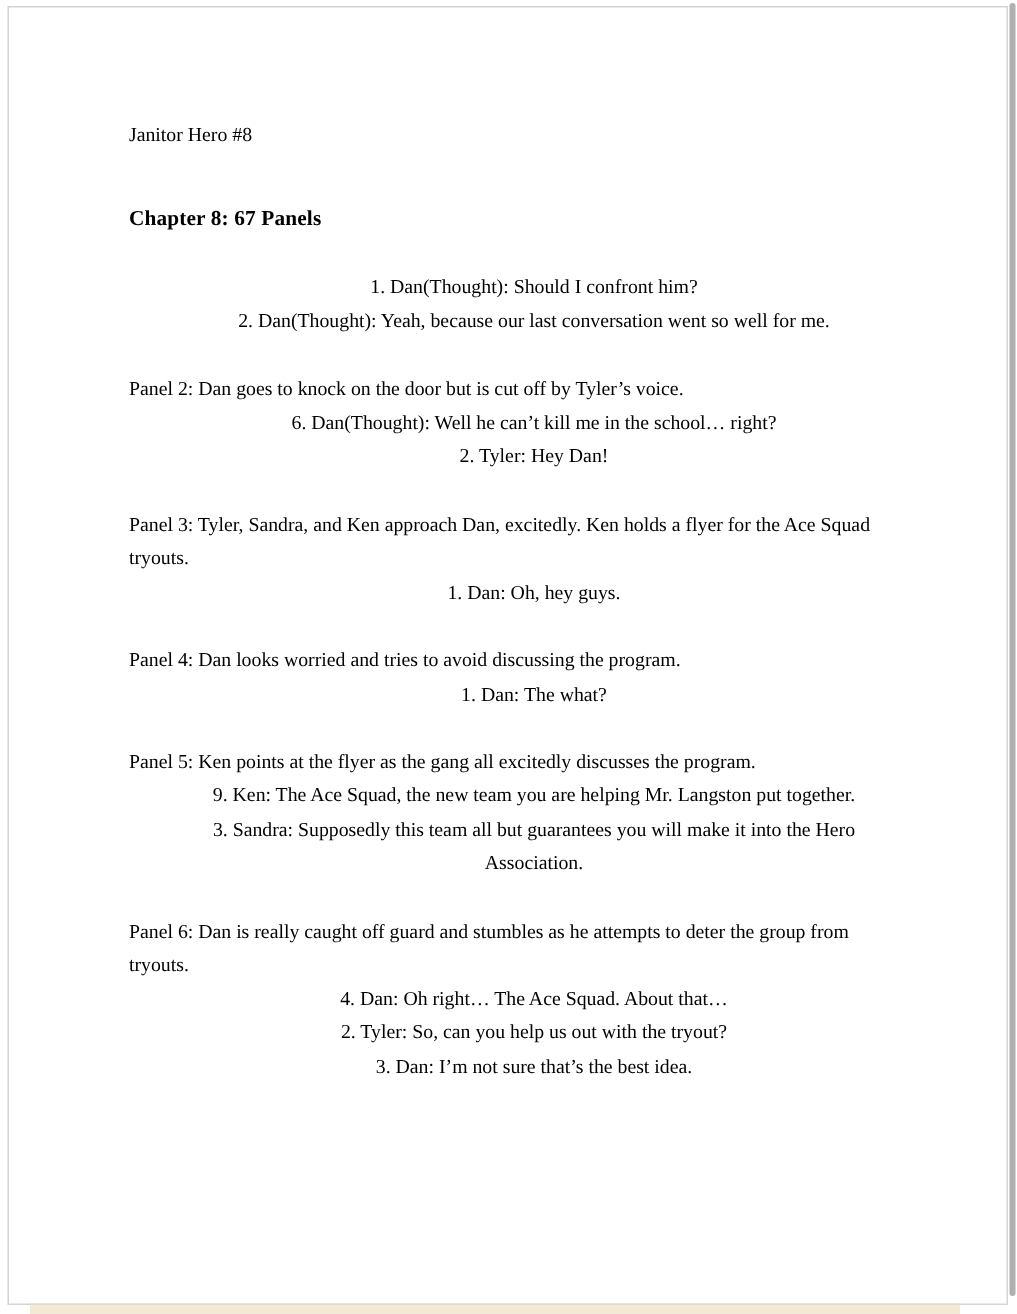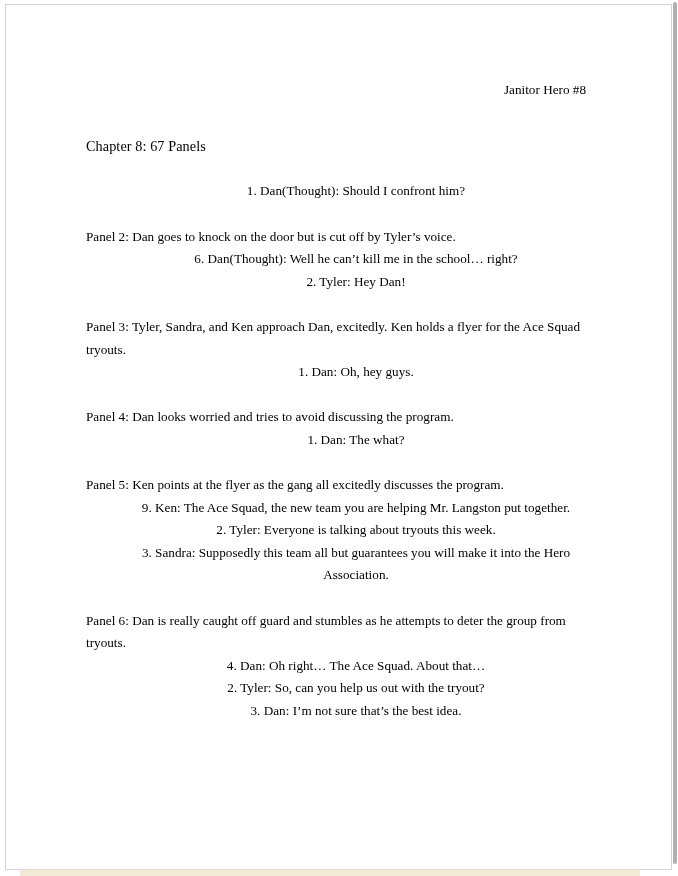--- a/index.html
+++ b/index.html
@@ -78,32 +78,32 @@
   .doc-body {
     position: absolute;
     left: 80px;
     top: 74px;
     width: 500px;
     font-size: 13.2px;
     line-height: 22.6px;
   }
 
   .doc-title {
-    text-align: right;
+    text-align: left;
     font-weight: normal;
     margin: 0 0 0 0;
     font-size: 13.2px;
     line-height: 22.6px;
   }
 
   .spacer-line { height: 22.6px; }
   .spacer-half { height: 11px; }
 
   .chapter-heading {
-    font-weight: normal;
+    font-weight: bold;
     font-size: 14.2px;
     line-height: 22.6px;
     margin: 0;
     letter-spacing: 0.1px;
   }
 
   .panel-block {
     margin: 0;
   }
 
@@ -143,20 +143,21 @@
       <div class="spacer-half"></div>
 
       <h1 class="chapter-heading">Chapter 8: 67 Panels</h1>
 
       <div class="spacer-line"></div>
 
       <div id="panels-container">
           <div class="panel-block">
             <div class="panel-lines">
               <p class="panel-line">1. Dan(Thought): Should I confront him?</p>
+              <p class="panel-line">2. Dan(Thought): Yeah, because our last conversation went so well for me.</p>
             </div>
             <div class="panel-gap"></div>
           </div>
           <div class="panel-block">
             <p class="panel-desc">Panel 2: Dan goes to knock on the door but is cut off by Tyler’s voice.</p>
             <div class="panel-lines">
               <p class="panel-line">6. Dan(Thought): Well he can’t kill me in the school… right?</p>
               <p class="panel-line">2. Tyler: Hey Dan!</p>
             </div>
             <div class="panel-gap"></div>
@@ -172,21 +173,20 @@
             <p class="panel-desc">Panel 4: Dan looks worried and tries to avoid discussing the program.</p>
             <div class="panel-lines">
               <p class="panel-line">1. Dan: The what?</p>
             </div>
             <div class="panel-gap"></div>
           </div>
           <div class="panel-block">
             <p class="panel-desc">Panel 5: Ken points at the flyer as the gang all excitedly discusses the program.</p>
             <div class="panel-lines">
               <p class="panel-line">9. Ken: The Ace Squad, the new team you are helping Mr. Langston put together.</p>
-              <p class="panel-line">2. Tyler: Everyone is talking about tryouts this week.</p>
               <p class="panel-line">3. Sandra: Supposedly this team all but guarantees you will make it into the Hero Association.</p>
             </div>
             <div class="panel-gap"></div>
           </div>
           <div class="panel-block">
             <p class="panel-desc">Panel 6: Dan is really caught off guard and stumbles as he attempts to deter the group from tryouts.</p>
             <div class="panel-lines">
               <p class="panel-line">4. Dan: Oh right… The Ace Squad. About that…</p>
               <p class="panel-line">2. Tyler: So, can you help us out with the tryout?</p>
               <p class="panel-line">3. Dan: I’m not sure that’s the best idea.</p>

